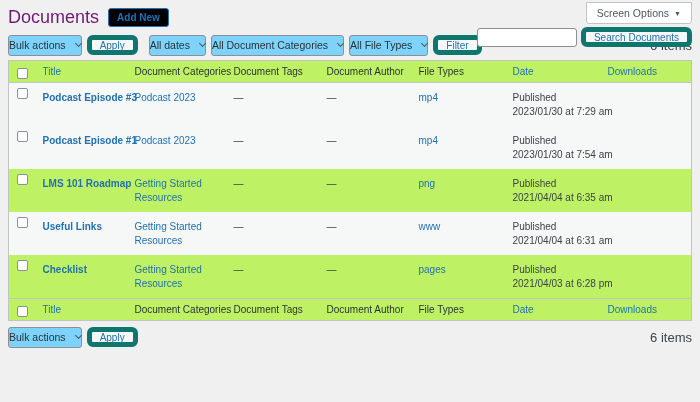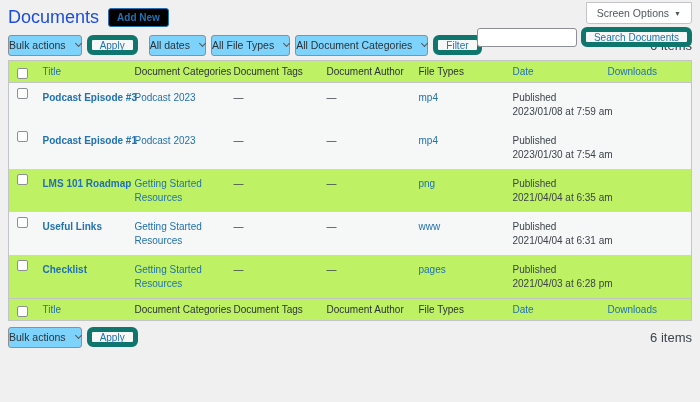--- a/index.html
+++ b/index.html
@@ -17,21 +17,21 @@
   .screen-options {
     position: absolute; top: 2px; right: 8px;
     background: #fff; border: 1px solid #c3c4c7; border-radius: 0 0 3px 3px;
     color: #50575e; font-size: 10.5px; padding: 4px 10px;
     font-family: inherit; cursor: pointer; display: inline-flex; align-items: center; gap: 5px;
   }
   .so-arrow { font-size: 7px; color: #50575e; }
 
   
   .heading-row { display: flex; align-items: center; gap: 9px; height: 22px; }
-  h1.page-title { font-size: 18px; font-weight: 500; color: #1d4ed8; line-height: 22px; }
+  h1.page-title { font-size: 18px; font-weight: 500; color: #701a75; line-height: 22px; }
   .page-title-action {
     background: #000000; border: 1px solid #2271b1; border-radius: 3px;
     color: #2271b1; font-size: 10px; font-weight: 600; padding: 3px 8px;
     font-family: inherit; cursor: pointer; line-height: 1.1;
   }
 
   
   .search-box { position: absolute; top: 27px; right: 8px; display: flex; gap: 4px; align-items: center; }
   .search-box input {
     width: 100px; height: 19px; border: 1px solid #8c8f94; border-radius: 3px;
@@ -118,25 +118,25 @@
     <div class="select">
       <span>Bulk actions</span>
       <span class="chev"></span>
     </div>
     <button class="btn">Apply</button>
     <div class="select" style="margin-left:6px">
       <span>All dates</span>
       <span class="chev"></span>
     </div>
     <div class="select">
+      <span>All Document Categories</span>
+      <span class="chev"></span>
+    </div>
+    <div class="select">
       <span>All File Types</span>
-      <span class="chev"></span>
-    </div>
-    <div class="select">
-      <span>All Document Categories</span>
       <span class="chev"></span>
     </div>
     <button class="btn">Filter</button>
     <span class="items-count">6 items</span>
   </div>
 
   <table class="wp-list-table">
     <colgroup>
       <col style="width:26px">
         <col style="width:92px">
@@ -162,21 +162,21 @@
     <tbody>
         <tr class="alternate">
     <th class="cb-cell cb-col"><input type="checkbox" style=""></th>
     <td><a class="row-title">Podcast Episode #3</a></td>
     <td><a class="term-link">Podcast 2023</a></td>
     <td><span>—</span></td>
     <td><span>—</span></td>
     <td><a class="term-link">mp4</a></td>
     <td>
       <span class="status-line">Published</span>
-      <span class="date-line">2023/01/08 at 7:59 am</span>
+      <span class="date-line">2023/01/30 at 7:29 am</span>
     </td>
     <td><span></span></td>
   </tr>
         <tr class="alternate">
     <th class="cb-cell cb-col"><input type="checkbox" style=""></th>
     <td><a class="row-title">Podcast Episode #1</a></td>
     <td><a class="term-link">Podcast 2023</a></td>
     <td><span>—</span></td>
     <td><span>—</span></td>
     <td><a class="term-link">mp4</a></td>

